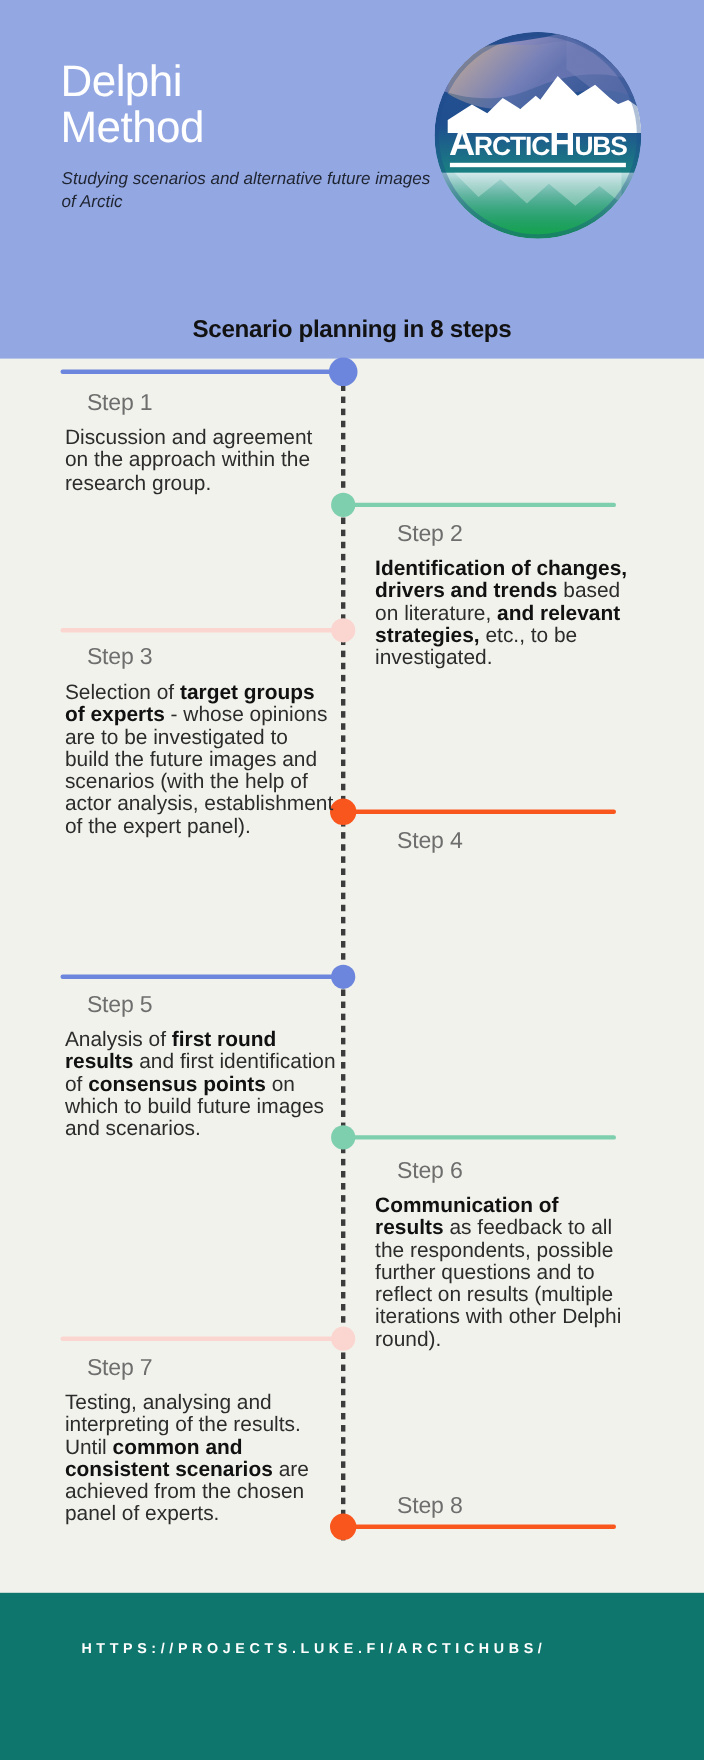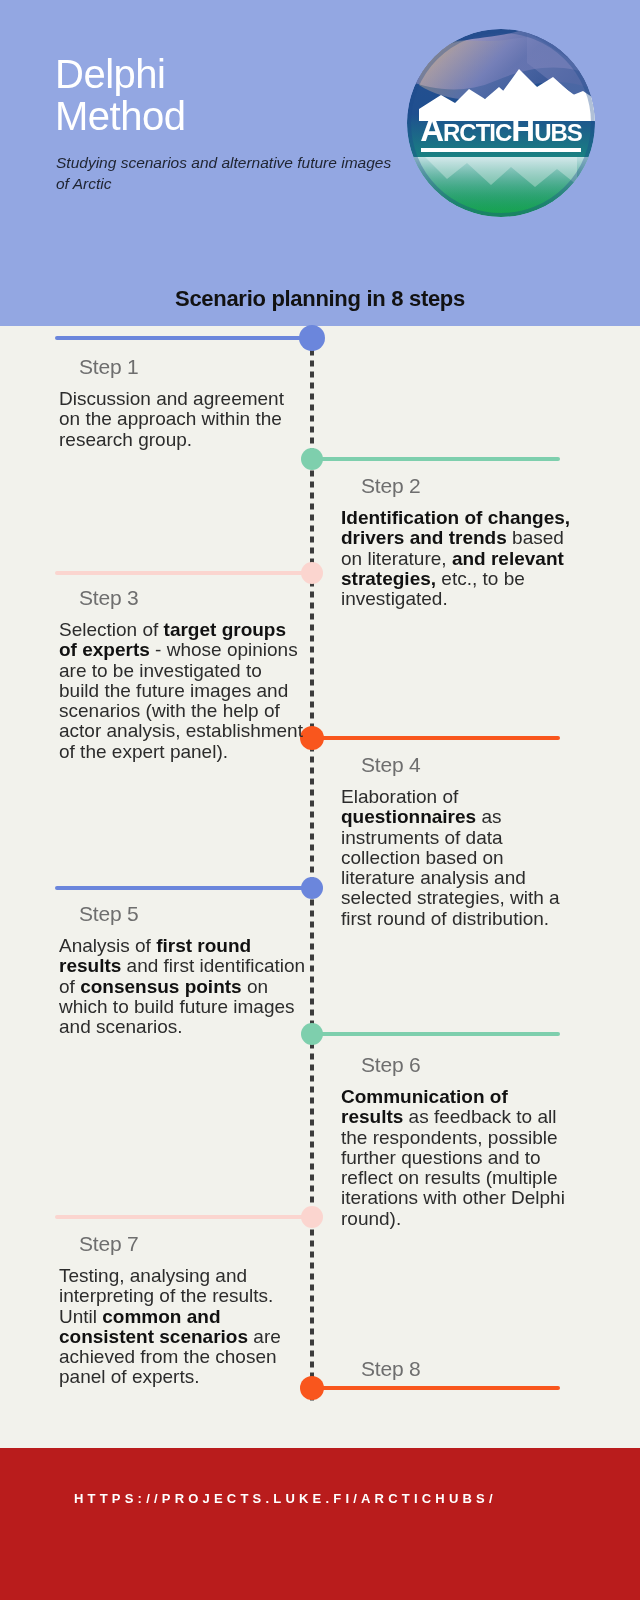--- a/index.html
+++ b/index.html
@@ -45,21 +45,21 @@
     width: 345px;
     font-size: 15.5px;
     line-height: 21px;
     font-style: italic;
     color: #1f2431;
   }
 
   
   .logo {
     position: absolute;
-    left: 407px;
+    left: 395px;
     top: 29px;
     width: 188px;
     height: 188px;
     border-radius: 50%;
     overflow: hidden;
   }
   .logo svg { display: block; width: 188px; height: 188px; }
 
   
   .section-title {
@@ -118,21 +118,21 @@
 
   .step.left  { left: 59px;  width: 248px; }
   .step.right { left: 341px; width: 234px; }
 
   
   .footer {
     position: absolute;
     left: 0; top: 1448px;
     width: 640px;
     height: 152px;
-    background: #b91c1c;
+    background: #0f766e;
   }
   .footer-url {
     position: absolute;
     left: 74px;
     top: 43px;
     font-size: 13px;
     font-weight: 700;
     letter-spacing: 4.2px;
     color: #ffffff;
   }
@@ -234,21 +234,20 @@
     <div class="step-body"><b>Identification of changes, drivers and trends</b><span> based on literature, </span><b>and relevant strategies,</b><span> etc., to be investigated.</span></div>
   </div>
 
   <div class="step left" style="top:586px">
     <div class="step-title">Step 3</div>
     <div class="step-body"><span>Selection of </span><b>target groups of experts</b><span> - whose opinions are to be investigated to build the future images and scenarios (with the help of actor analysis, establishment of the expert panel).</span></div>
   </div>
 
   <div class="step right" style="top:753px">
     <div class="step-title">Step 4</div>
-    <div class="step-body"><span>Elaboration of </span><b>questionnaires</b><span> as instruments of data collection based on literature analysis and selected strategies, with a first round of distribution.</span></div>
   </div>
 
   <div class="step left" style="top:902px">
     <div class="step-title">Step 5</div>
     <div class="step-body"><span>Analysis of </span><b>first round results</b><span> and first identification of </span><b>consensus points</b><span> on which to build future images and scenarios.</span></div>
   </div>
 
   <div class="step right" style="top:1053px">
     <div class="step-title">Step 6</div>
     <div class="step-body"><b>Communication of results</b><span> as feedback to all the respondents, possible further questions and to reflect on results (multiple iterations with other Delphi round).</span></div>

